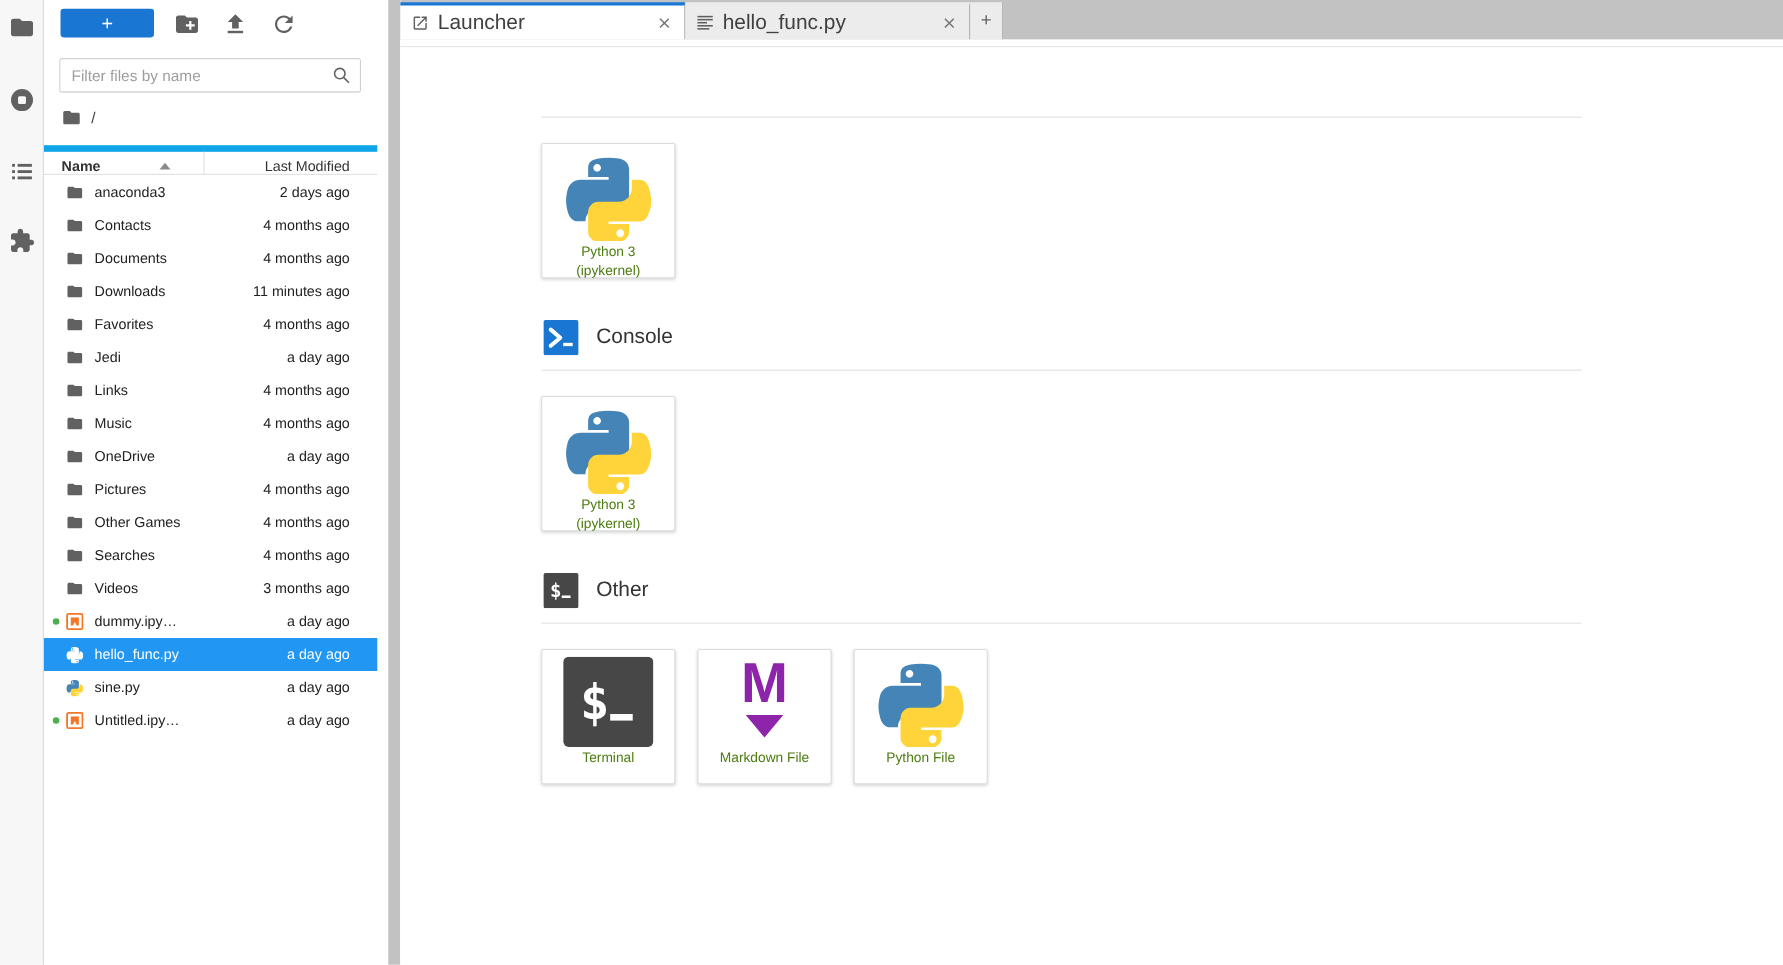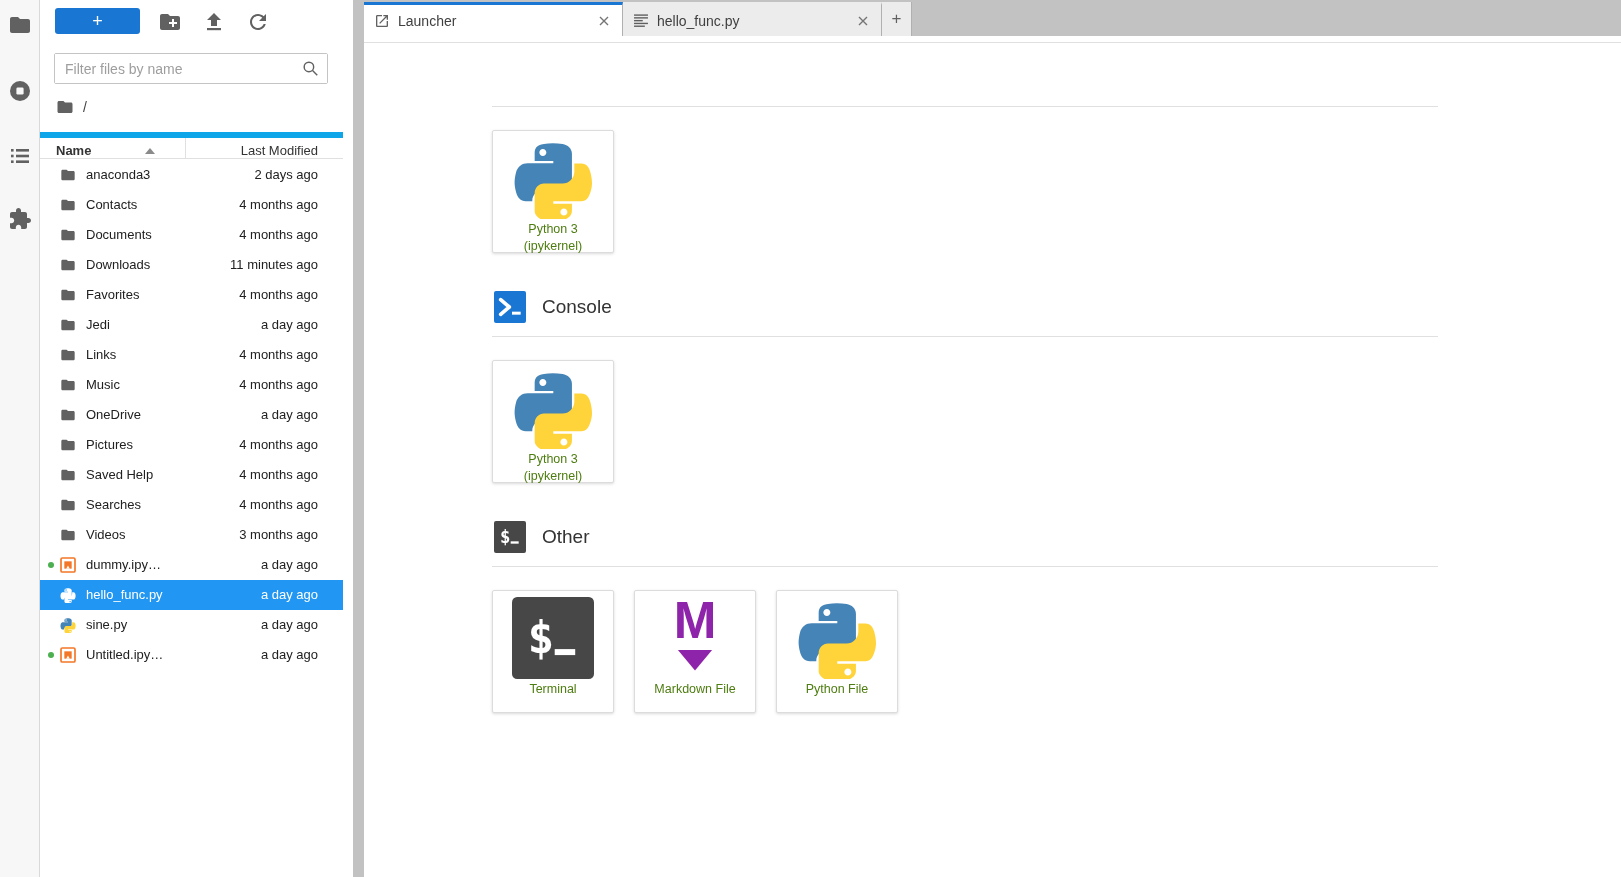--- a/index.html
+++ b/index.html
@@ -57,21 +57,21 @@
 
   
   .splitter { position:absolute; left:353px; top:0; width:11px; height:877px; background:#c2c2c2; cursor:col-resize; }
 
   
   .dock { position:absolute; left:364px; top:0; width:1257px; height:877px; background:#fff; }
   .tab-bar { position:absolute; left:0; top:0; width:100%; height:36px; background:#c2c2c2;
              display:flex; align-items:flex-end; }
   .tab { width:259px; height:34px; display:flex; align-items:center; padding:0 10px;
          border-right:1px solid #b0b0b0; border-top:3px solid transparent;
-         background:#ececec; font-size:14px; color:#404040; cursor:pointer; }
+         background:#ececec; font-size:19px; color:#404040; cursor:pointer; }
   .tab.active { background:#fff; border-top:3px solid #1976d2; }
   .tab-icon { width:16px; height:16px; margin-right:8px; flex:none; }
   .tab-icon svg { width:100%; height:100%; }
   .tab-label { flex:1; white-space:nowrap; overflow:hidden; }
   .tab-close { width:16px; height:16px; flex:none; cursor:pointer; }
   .tab-close svg { width:100%; height:100%; }
   .add-tab { width:30px; height:34px; background:#ececec; border:none; border-right:1px solid #b0b0b0;
              font-size:17px; color:#616161; cursor:pointer; }
   .tab-underline { position:absolute; left:0; top:36px; width:100%; height:7px;
                    background:#fff; border-bottom:1px solid #e0e0e0; }
@@ -280,21 +280,21 @@
     <span class="row-name">Pictures</span>
     <span class="row-date">4 months ago</span>
   </li>
       <li class="file-row">
 
     <span class="row-icon"><span class="ri" data-icon="folder" style="width: 100%; height: 100%;">
             <svg viewBox="0 0 24 24" style="width: 100%; height: 100%;">
               <path fill="#616161" d="M10 4H4c-1.1 0-2 .9-2 2v12c0 1.1.9 2 2 2h16c1.1 0 2-.9 2-2V8c0-1.1-.9-2-2-2h-8l-2-2z"></path>
             </svg>
           </span></span>
-    <span class="row-name">Saved Help</span>
+    <span class="row-name">Other Games</span>
     <span class="row-date">4 months ago</span>
   </li>
       <li class="file-row">
 
     <span class="row-icon"><span class="ri" data-icon="folder" style="width: 100%; height: 100%;">
             <svg viewBox="0 0 24 24" style="width: 100%; height: 100%;">
               <path fill="#616161" d="M10 4H4c-1.1 0-2 .9-2 2v12c0 1.1.9 2 2 2h16c1.1 0 2-.9 2-2V8c0-1.1-.9-2-2-2h-8l-2-2z"></path>
             </svg>
           </span></span>
     <span class="row-name">Searches</span>

